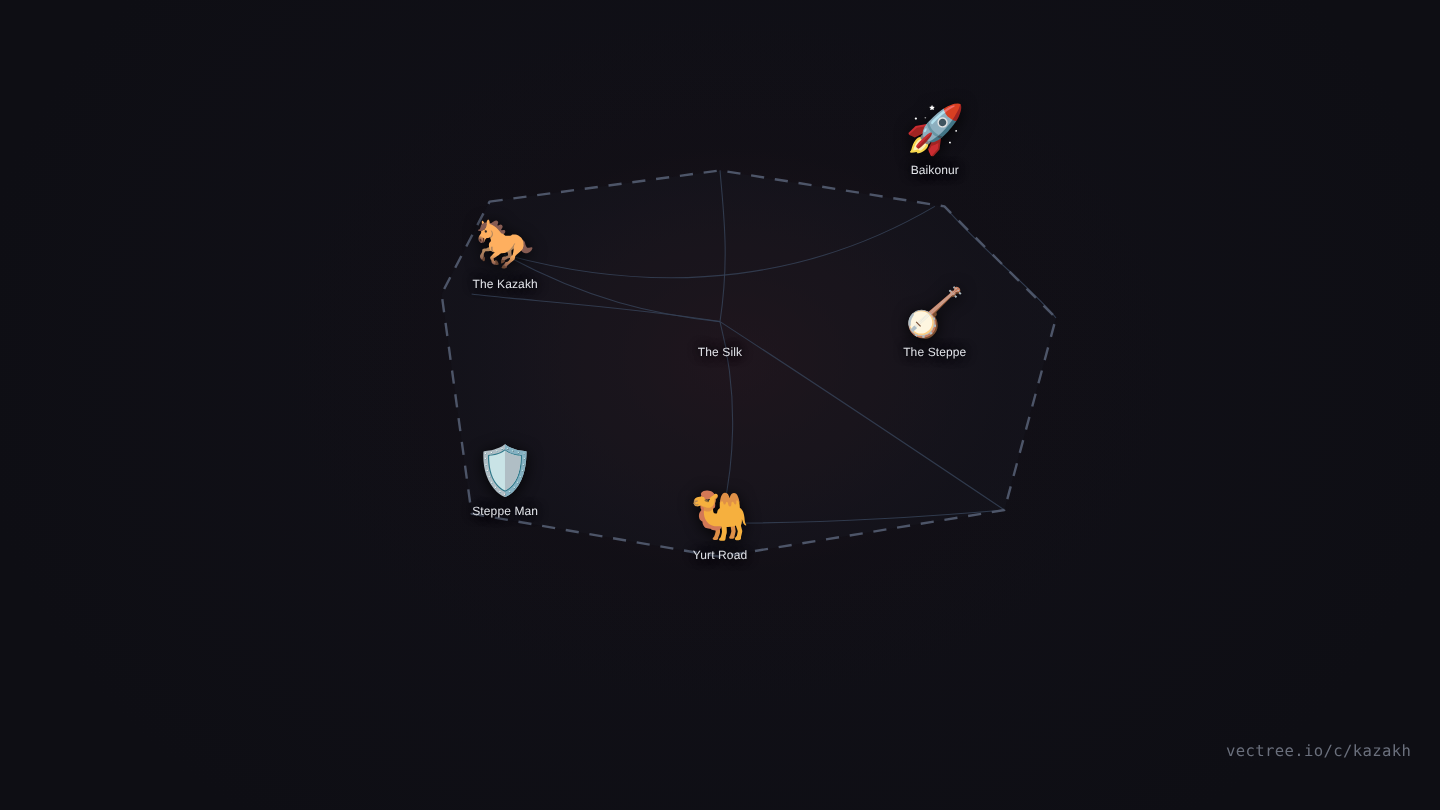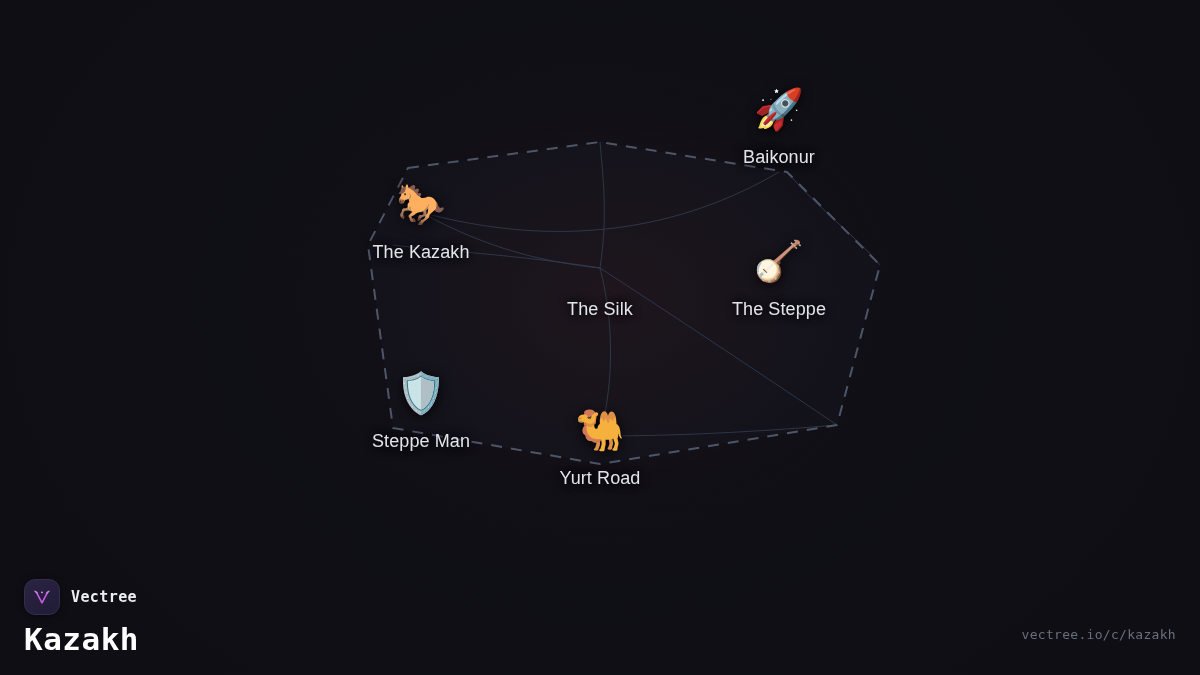--- a/index.html
+++ b/index.html
@@ -61,23 +61,23 @@
   .node-glyph {
     display: block;
     line-height: 1;
     font-family: "DejaVu Sans", "Liberation Sans", sans-serif;
     font-size: 40px;
     height: 48px;
     filter: drop-shadow(0 2px 6px rgba(0,0,0,0.85));
   }
   .node-label {
     display: block;
-    margin-top: 10px;
+    margin-top: 0;
     font-family: "Liberation Sans", sans-serif;
-    font-size: 18px;
+    font-size: 10px;
     color: #e3e5ea;
     letter-spacing: 0.1px;
     text-shadow: 0 0 5px rgba(10,10,16,0.95), 0 0 10px rgba(10,10,16,0.9);
     white-space: nowrap;
   }
 
   
   #brand {
     position: absolute;
     left: 24px;
@@ -112,21 +112,21 @@
     font-size: 31px;
     font-weight: 700;
     color: #ffffff;
     letter-spacing: 0.5px;
     line-height: 1;
   }
 
   #site-url {
     position: absolute;
     right: 24px;
-    bottom: 33px;
+    bottom: 41px;
     font-family: "DejaVu Sans Mono", "Liberation Mono", monospace;
     font-size: 13px;
     color: #6a6f7c;
     letter-spacing: 0.3px;
     margin-top: 26px;
   }
 </style>
 </head>
 <body>
 
@@ -166,30 +166,16 @@
       <div class="node" style="left: 421px; top: 373px;">
         <span class="node-glyph">🛡️</span>
         <span class="node-label">Steppe Man</span>
       </div>
       <div class="node" style="left: 600px; top: 410px;">
         <span class="node-glyph">🐫</span>
         <span class="node-label">Yurt Road</span>
       </div>
     </div>
 
-  <div id="brand">
-    <div class="brand-row">
-      <span class="brand-mark">
-        <svg width="20" height="20" viewBox="0 0 24 24" aria-hidden="true">
-          <path d="M5.2 6.2 L12 19 L18.8 6.2" fill="none" stroke="#c75ce8" stroke-width="1.9" stroke-linecap="round" stroke-linejoin="round"></path>
-          <path d="M3.6 5.0 L6.6 7.4" stroke="#d87ef0" stroke-width="1.6" stroke-linecap="round"></path>
-          <path d="M20.4 5.0 L17.4 7.4" stroke="#d87ef0" stroke-width="1.6" stroke-linecap="round"></path>
-          <circle cx="12" cy="6.4" r="1.15" fill="#e79bf5"></circle>
-        </svg>
-      </span>
-      <span class="brand-name">Vectree</span>
-    </div>
-    <div id="page-title">Kazakh</div>
-  </div>
 
   <div id="site-url">vectree.io/c/kazakh</div>
 
 </div>
 
 </body></html>

